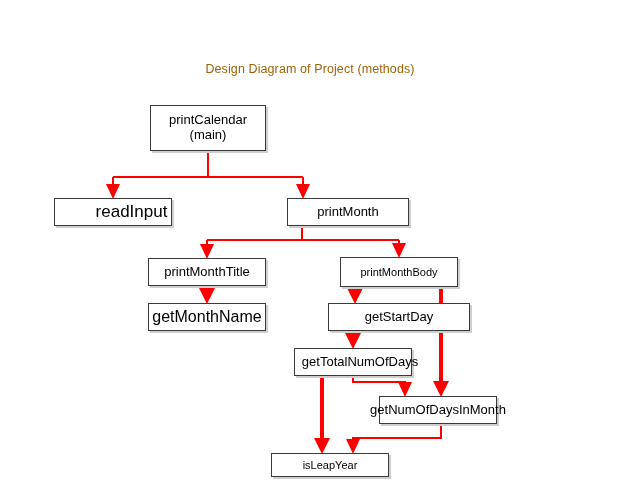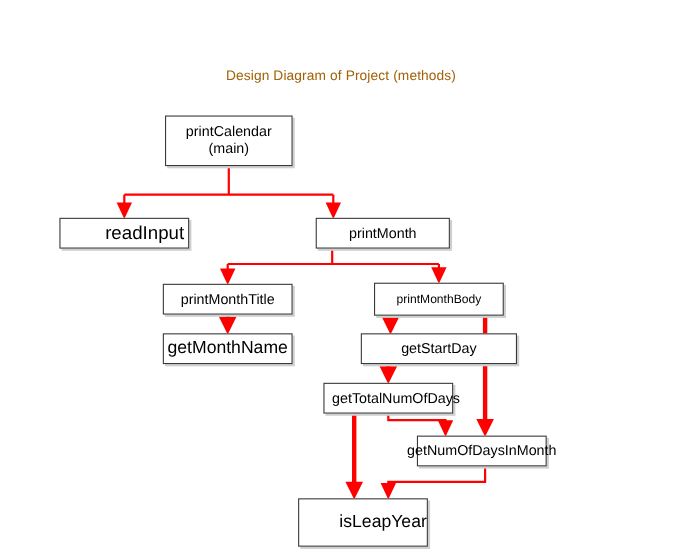--- a/index.html
+++ b/index.html
@@ -146,15 +146,15 @@
 </div>
 
 <div class="node-box" style="left:294px; top:348px; width:118px; height:28px; font-size:13px;padding-left:14px;">
   <span class="node-label">getTotalNumOfDays</span>
 </div>
 
 <div class="node-box" style="left:379px; top:396px; width:118px; height:28px; font-size:13px;">
   <span class="node-label">getNumOfDaysInMonth</span>
 </div>
 
-<div class="node-box" style="left:271px; top:453px; width:118px; height:44px; font-size:16px;align-items:flex-end;">
+<div class="node-box" style="left:271px; top:453px; width:118px; height:24px; font-size:11px;">
   <span class="node-label">isLeapYear</span>
 </div>
 
 </body></html>

